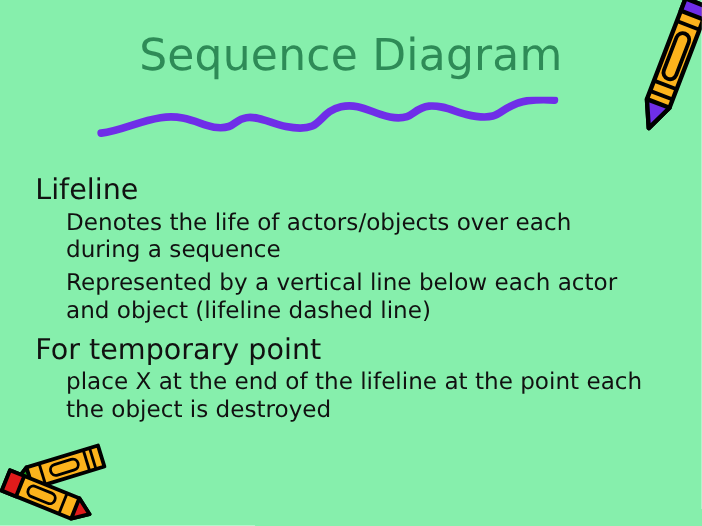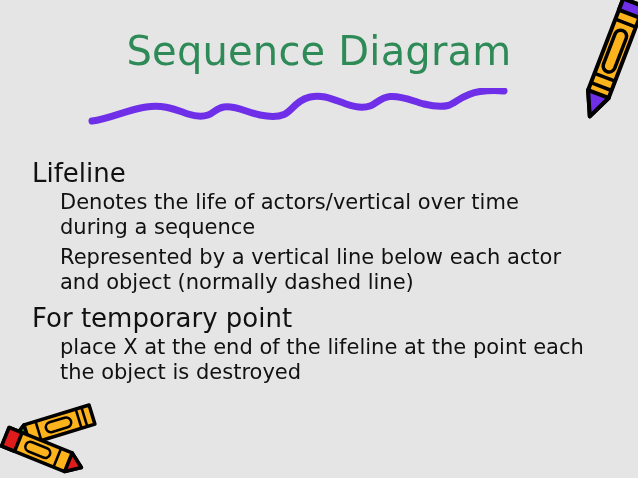--- a/index.html
+++ b/index.html
@@ -10,21 +10,21 @@
   body {
     width: 638px;
     height: 478px;
     position: relative;
     overflow: hidden;
     font-family: "DejaVu Sans", sans-serif;
   }
   #slide {
     position: absolute;
     inset: 0;
-    background: #e5e5e5;
+    background: #86efac;
   }
 
   
   #title-block {
     position: absolute;
     left: 0;
     top: 30px;
     width: 638px;
     text-align: center;
   }
@@ -115,22 +115,22 @@
              C268,19.5 276,20 282,18
              C288,16 292,9.5 302,8.5
              C314,7.3 324,13 336,16
              C346,18.5 354,19 360,17.5
              C368,15.5 374,6 392,3.5
              C402,2.1 410,2.4 416,3" fill="none" stroke="#6f2ee8" stroke-width="7" stroke-linecap="round" stroke-linejoin="round"></path>
   </svg>
 
   <div id="body-block">
     <p class="lvl1">Lifeline</p>
-    <p class="lvl2">Denotes the life of actors/vertical over time during a sequence</p>
-    <p class="lvl2">Represented by a vertical line below each actor and object (normally dashed line)</p>
+    <p class="lvl2">Denotes the life of actors/objects over each during a sequence</p>
+    <p class="lvl2">Represented by a vertical line below each actor and object (lifeline dashed line)</p>
     <p class="lvl1 second">For temporary point</p>
     <p class="lvl2">place X at the end of the lifeline at the point each the object is destroyed</p>
   </div>
 
   <svg id="crayon-top-right" viewBox="0 0 64 130">
     <g transform="rotate(21 32 65)">
 
       <path d="M22,2 L44,2 L44,100 L33,124 L22,100 Z" fill="#fcb31c" stroke="#000000" stroke-width="4" stroke-linejoin="round"></path>
 
       <path d="M22,100 L44,100 L33,124 Z" fill="#6f2ee8" stroke="#000000" stroke-width="4" stroke-linejoin="round"></path>

